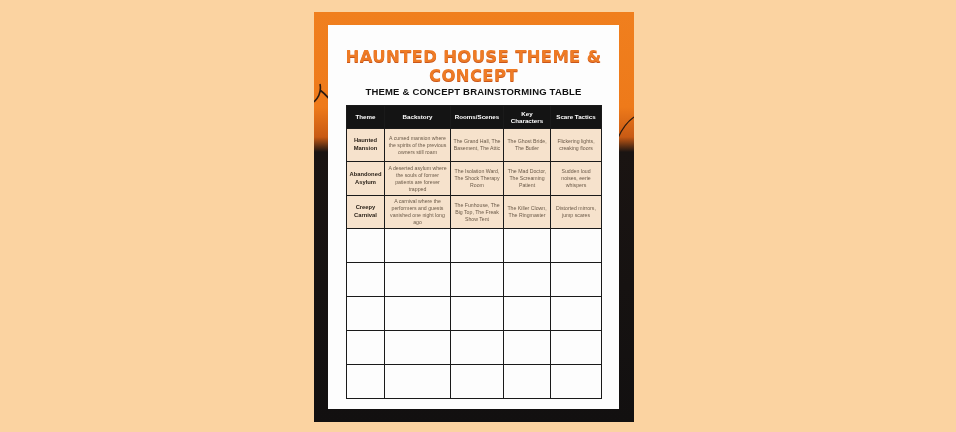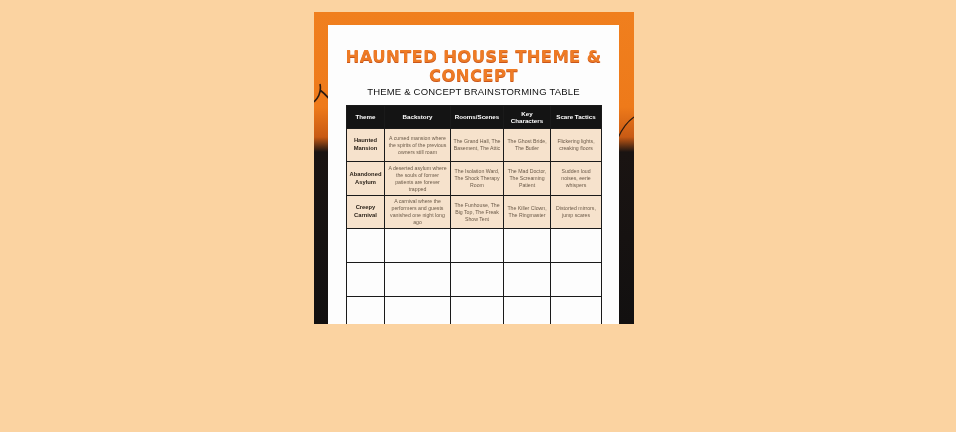--- a/index.html
+++ b/index.html
@@ -3,21 +3,21 @@
   <meta charset="utf-8">
   <style>
     html, body { margin: 0; padding: 0; }
     body {
       width: 956px; height: 432px; overflow: hidden;
       background: #fbd3a1;
       font-family: "Liberation Sans", sans-serif;
       position: relative;
     }
     .frame {
-      position: absolute; left: 314px; top: 12px; width: 320px; height: 312px;
+      position: absolute; left: 314px; top: 12px; width: 320px; height: 410px;
       background: linear-gradient(to bottom, #f07f1e 0px, #ee7a1a 95px, #c85a14 125px, #1a1412 140px, #121010 100%);
       overflow: hidden;
     }
     .branch {
       position: absolute; left: 0; top: 60px; width: 30px; height: 40px;
     }
     .branch2 {
       position: absolute; right: 0; top: 100px; width: 20px; height: 30px;
     }
     .sheet {
@@ -26,21 +26,21 @@
     }
     .title {
       position: absolute; left: 0; right: 0; top: 22px; text-align: center;
       font-family: "DejaVu Sans", sans-serif; font-weight: bold;
       font-size: 16.5px; letter-spacing: 0.3px;
       color: #ee7b25;
       text-shadow: 0 1px 0 #c9561a;
     }
     .subtitle {
       position: absolute; left: 0; right: 0; top: 61px; text-align: center;
-      font-weight: normal; font-size: 9.5px; color: #111;
+      font-weight: bold; font-size: 9.5px; color: #111;
       letter-spacing: 0.2px;
     }
     table.brainstorm {
       position: absolute; left: 18px; top: 80px; width: 255px; height: 294px;
       border-collapse: collapse; table-layout: fixed;
     }
     table.brainstorm th, table.brainstorm td {
       border: 1px solid #1a1a1a; text-align: center; vertical-align: middle;
       padding: 0 2px; overflow: hidden;
     }

